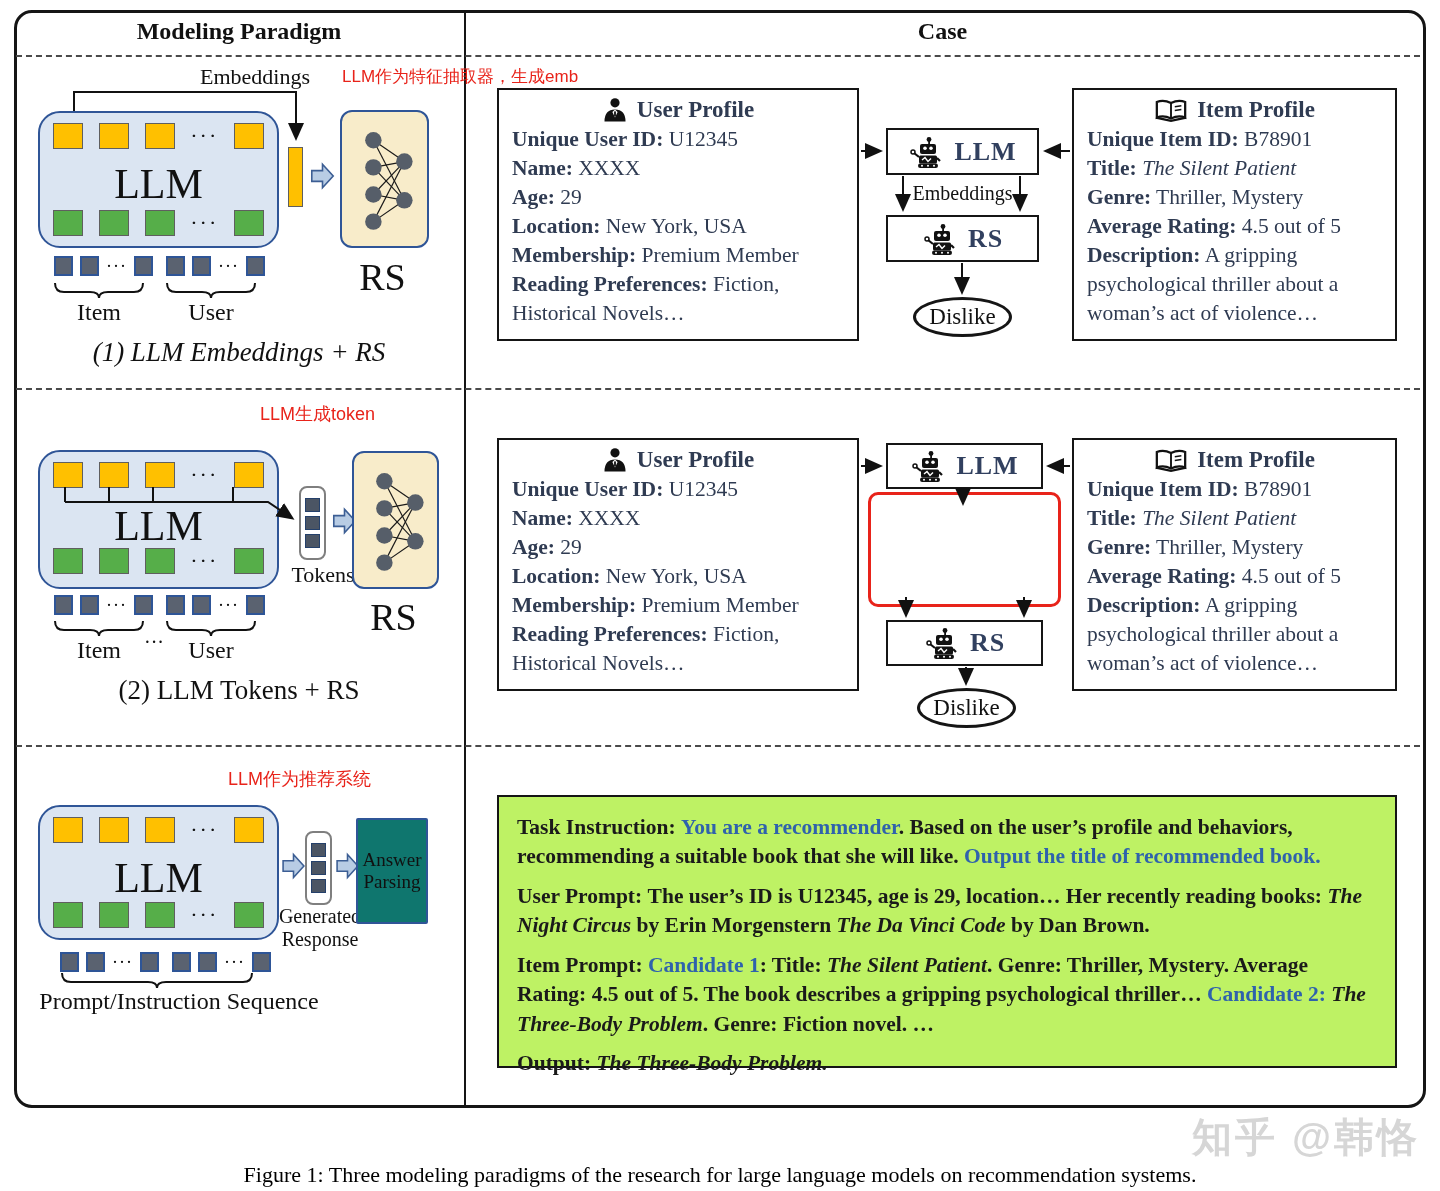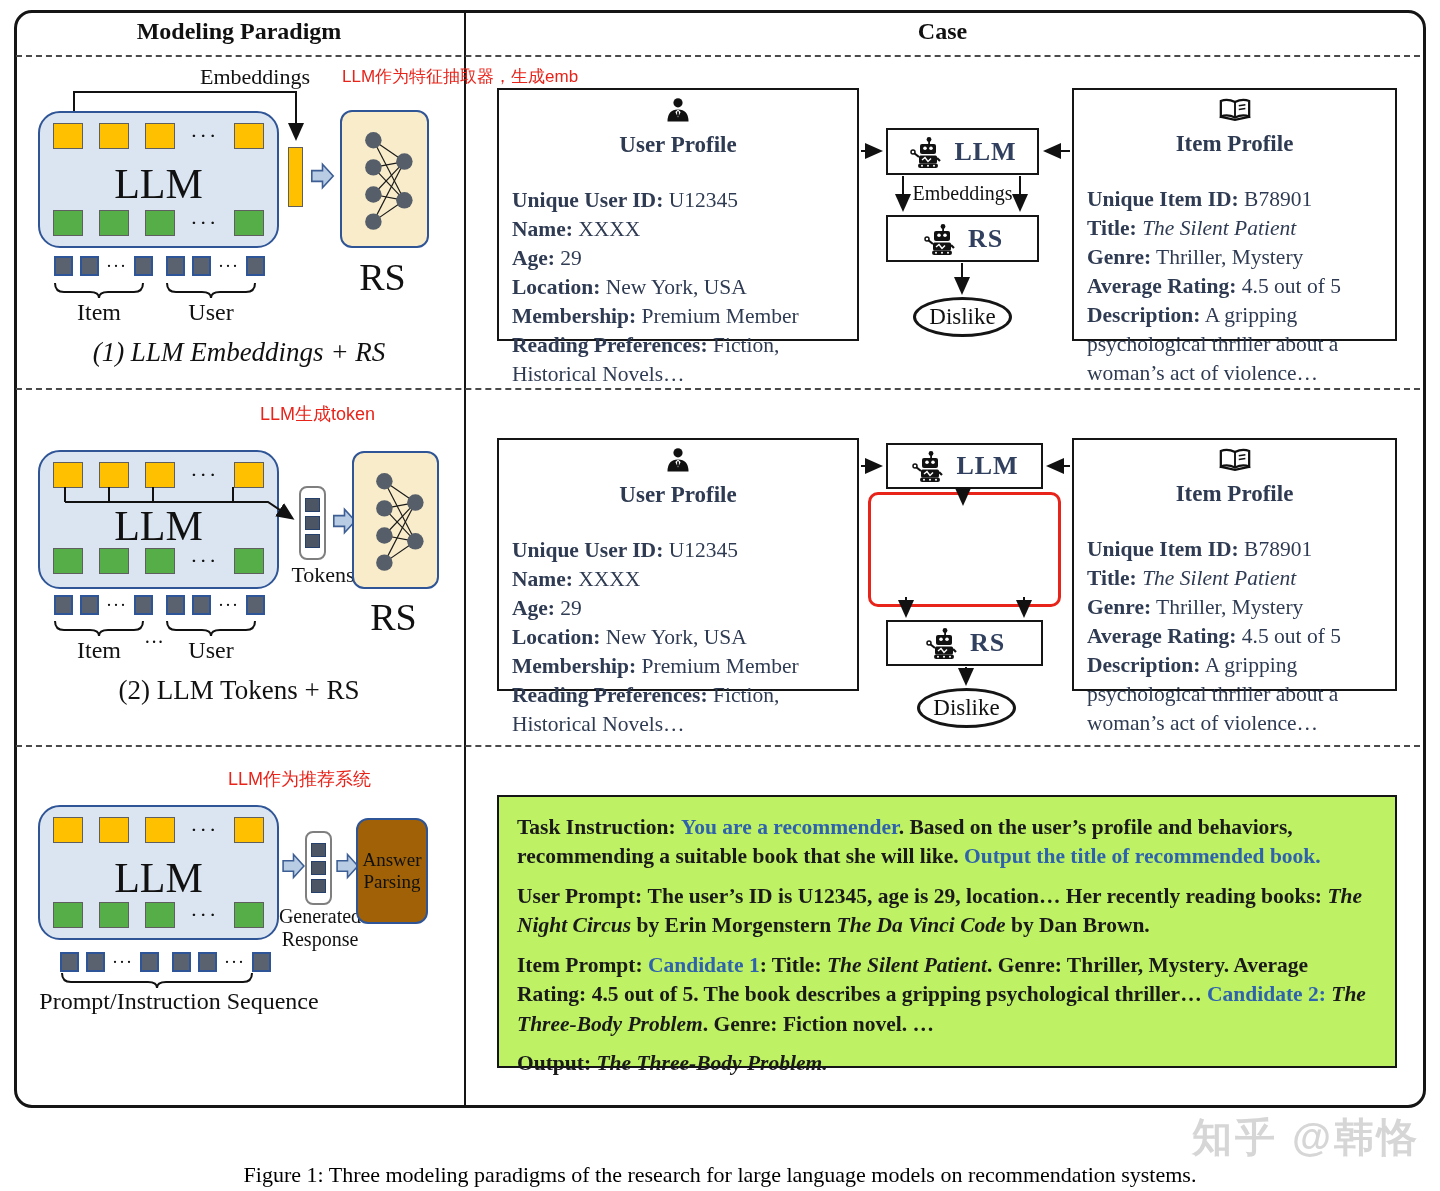--- a/index.html
+++ b/index.html
@@ -26,26 +26,26 @@
   .rsbox{background:#f8ecca;border:2.5px solid #2f5597;border-radius:12px;display:flex;align-items:center;justify-content:center;}
   .rslabel{font-size:38px;}
   .tokcol{width:27px;height:74px;border:2px solid #7f7f7f;border-radius:8px;background:#fff;
           display:flex;flex-direction:column;align-items:center;justify-content:center;gap:4px;box-sizing:border-box;}
   .tok{width:15px;height:14px;background:#4b5564;border:1.5px solid #24406b;box-sizing:border-box;}
   .ssqrow{display:flex;align-items:center;gap:7px;}
   .ssq{width:19px;height:20px;background:#5a6270;border:2px solid #2e5597;box-sizing:border-box;}
   .sdots{font-size:18px;letter-spacing:1px;line-height:1;}
   .blabel{font-size:24px;}
   .pcaption{font-size:27px;}
-  .ansbox{background:#a16207;border:2.5px solid #2f5597;border-radius:12px;display:flex;align-items:center;justify-content:center;
+  .ansbox{background:#0f766e;border:2.5px solid #2f5597;border-radius:2px;display:flex;align-items:center;justify-content:center;
           text-align:center;font-size:19px;line-height:1.15;box-sizing:border-box;}
   
   .pbox{border:2.2px solid #151515;background:#fff;box-sizing:border-box;color:#2f3b52;}
-  .ptitle{display:flex;align-items:center;justify-content:center;gap:9px;padding-top:7px;font-size:23px;font-weight:bold;flex-direction:column;}
-  .pbody{padding:2px 13px 0 13px;font-size:21.5px;line-height:29px;margin-top:26px;}
+  .ptitle{display:flex;align-items:center;justify-content:center;gap:9px;padding-top:7px;font-size:23px;font-weight:bold;}
+  .pbody{padding:2px 13px 0 13px;font-size:21.5px;line-height:29px;}
   .pline b{font-weight:bold;}
   .i{font-style:italic;}
   .flowbox{border:2.2px solid #151515;background:#fff;display:flex;align-items:center;justify-content:center;gap:12px;box-sizing:border-box;}
   .flowlabel{font-size:26px;font-weight:bold;color:#31405f;letter-spacing:1px;}
   .ellipse{border:3px solid #151515;border-radius:50%;display:flex;align-items:center;justify-content:center;font-size:23px;background:#fff;box-sizing:border-box;}
   .redbox{border:3.5px solid #e8231a;border-radius:10px;background:#fff;box-sizing:border-box;}
   .innerbox{border:2px solid #151515;background:#fff;box-sizing:border-box;font-size:19.5px;line-height:1.5;padding:5px 10px;color:#111;}
   .embl{font-size:20px;}
   
   .textpanel{border:2.2px solid #151515;background:#bef264;box-sizing:border-box;padding:16px 18px;font-size:21.5px;line-height:1.37;color:#1a1a1a;font-weight:bold;}

